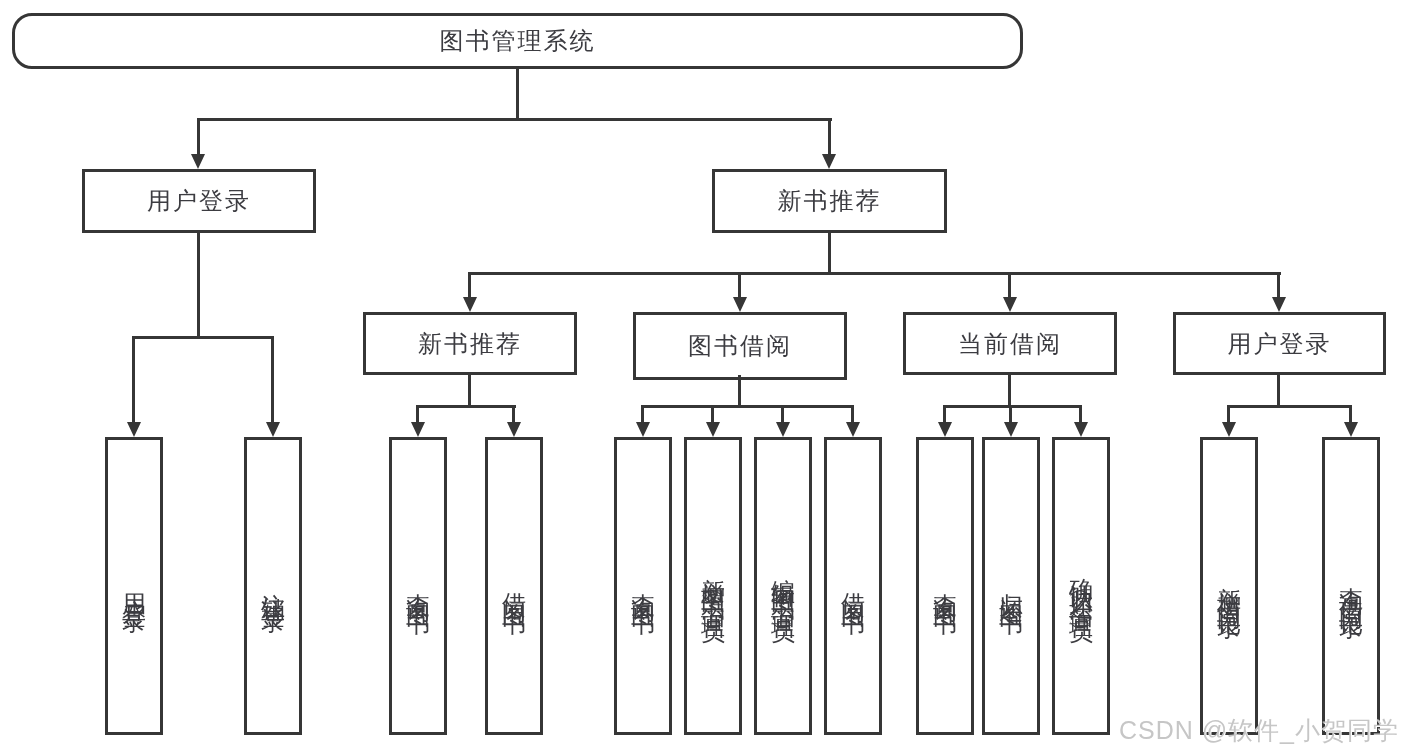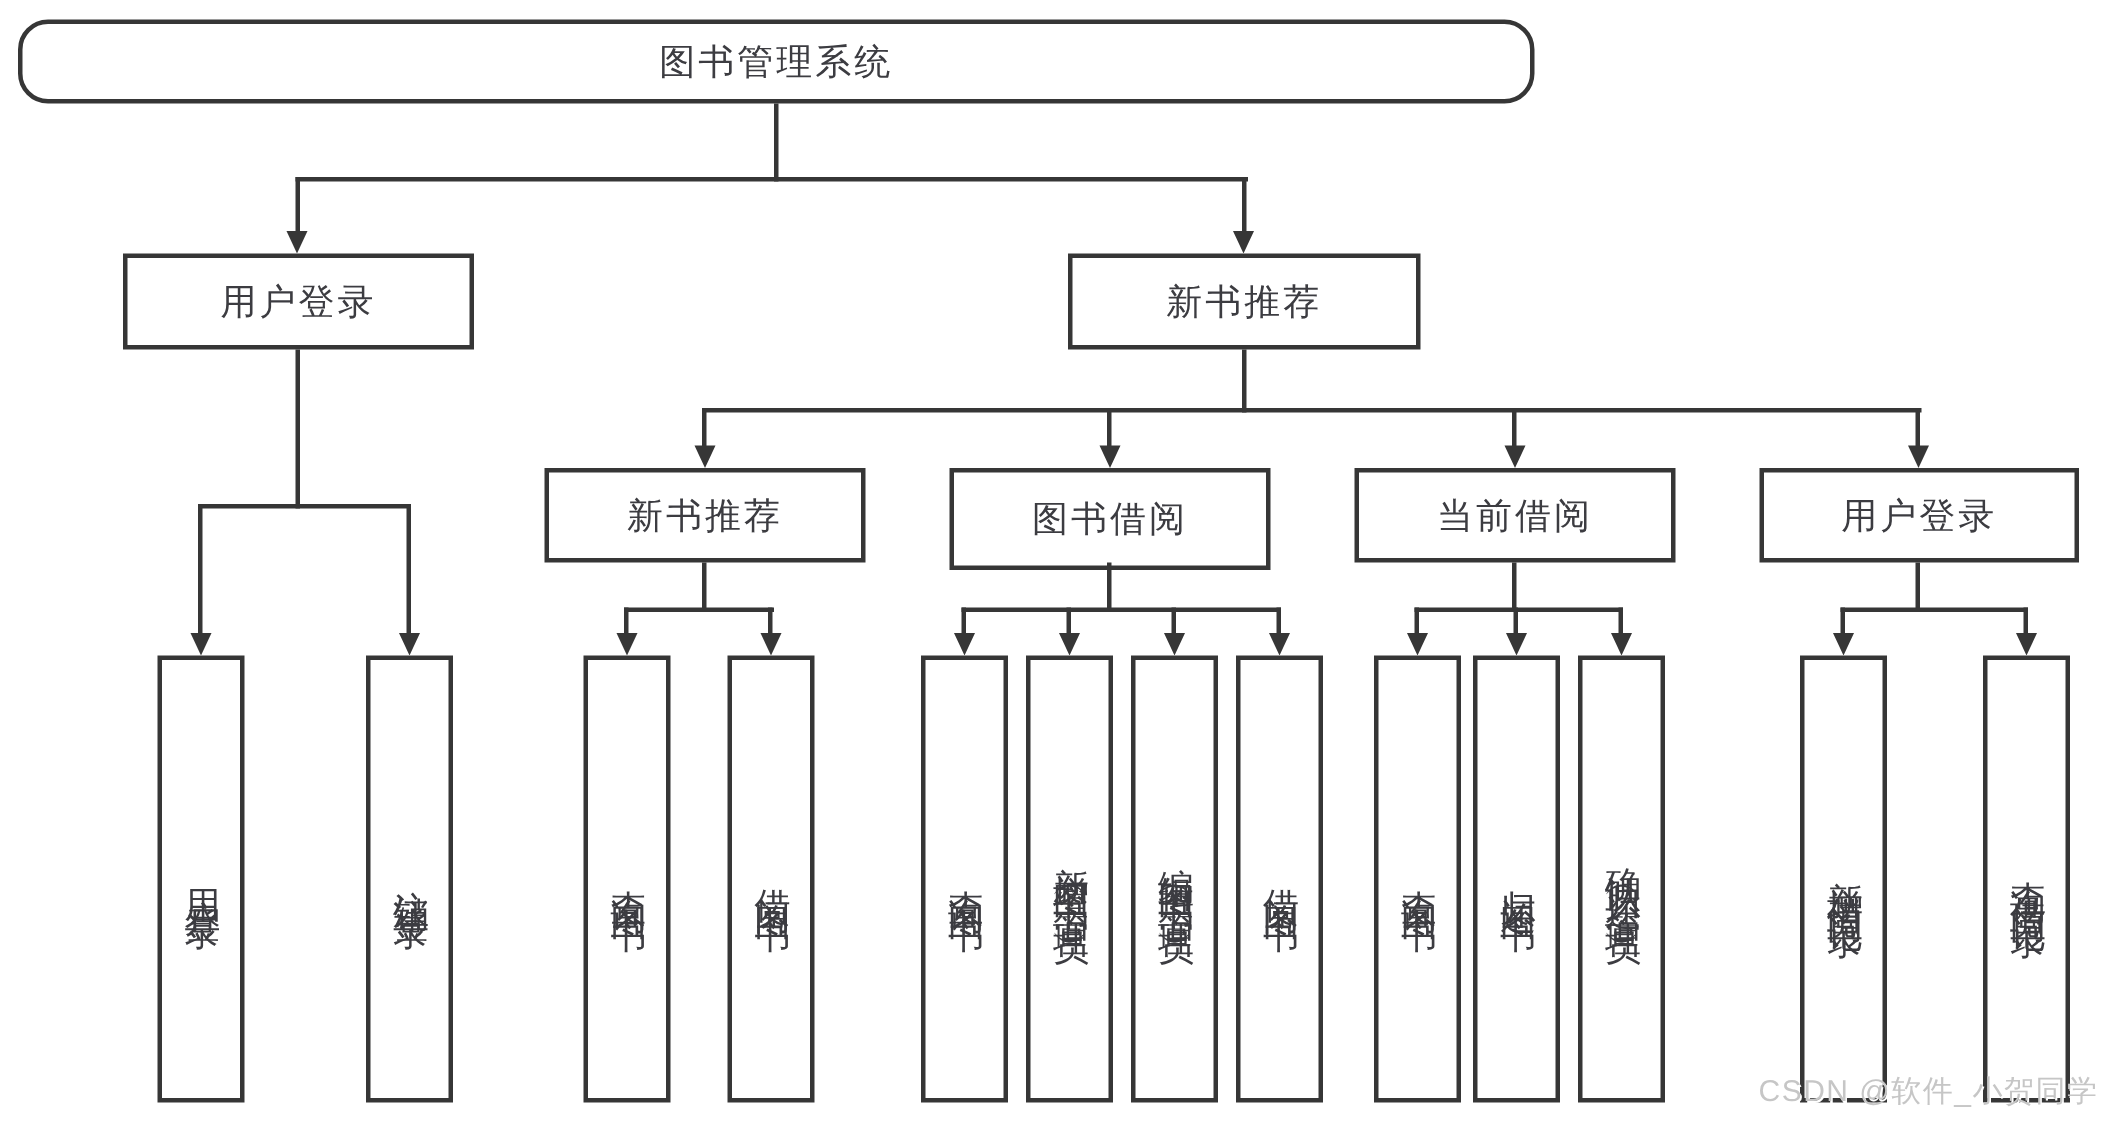--- a/index.html
+++ b/index.html
@@ -25,21 +25,21 @@
   }
   .hl{position:absolute;height:3px;background:var(--line);}
   .vl{position:absolute;width:3px;background:var(--line);}
   .arr{
     position:absolute;width:0;height:0;
     border-left:7px solid transparent;border-right:7px solid transparent;
     border-top:15px solid var(--line);
   }
   .watermark{
     position:absolute;top:714px;right:6px;z-index:10;
-    font-size:20px;letter-spacing:1px;color:var(--watermark);
+    font-size:25px;letter-spacing:1px;color:var(--watermark);
     text-shadow:1px 1px 0 #ffffff;
     white-space:nowrap;
   }
 </style>
 </head>
 <body>
 
 <div id="stage">
 
   <div class="box" style="left:12px;top:13px;width:1011px;height:56px;border-radius:20px;">图书管理系统</div>

